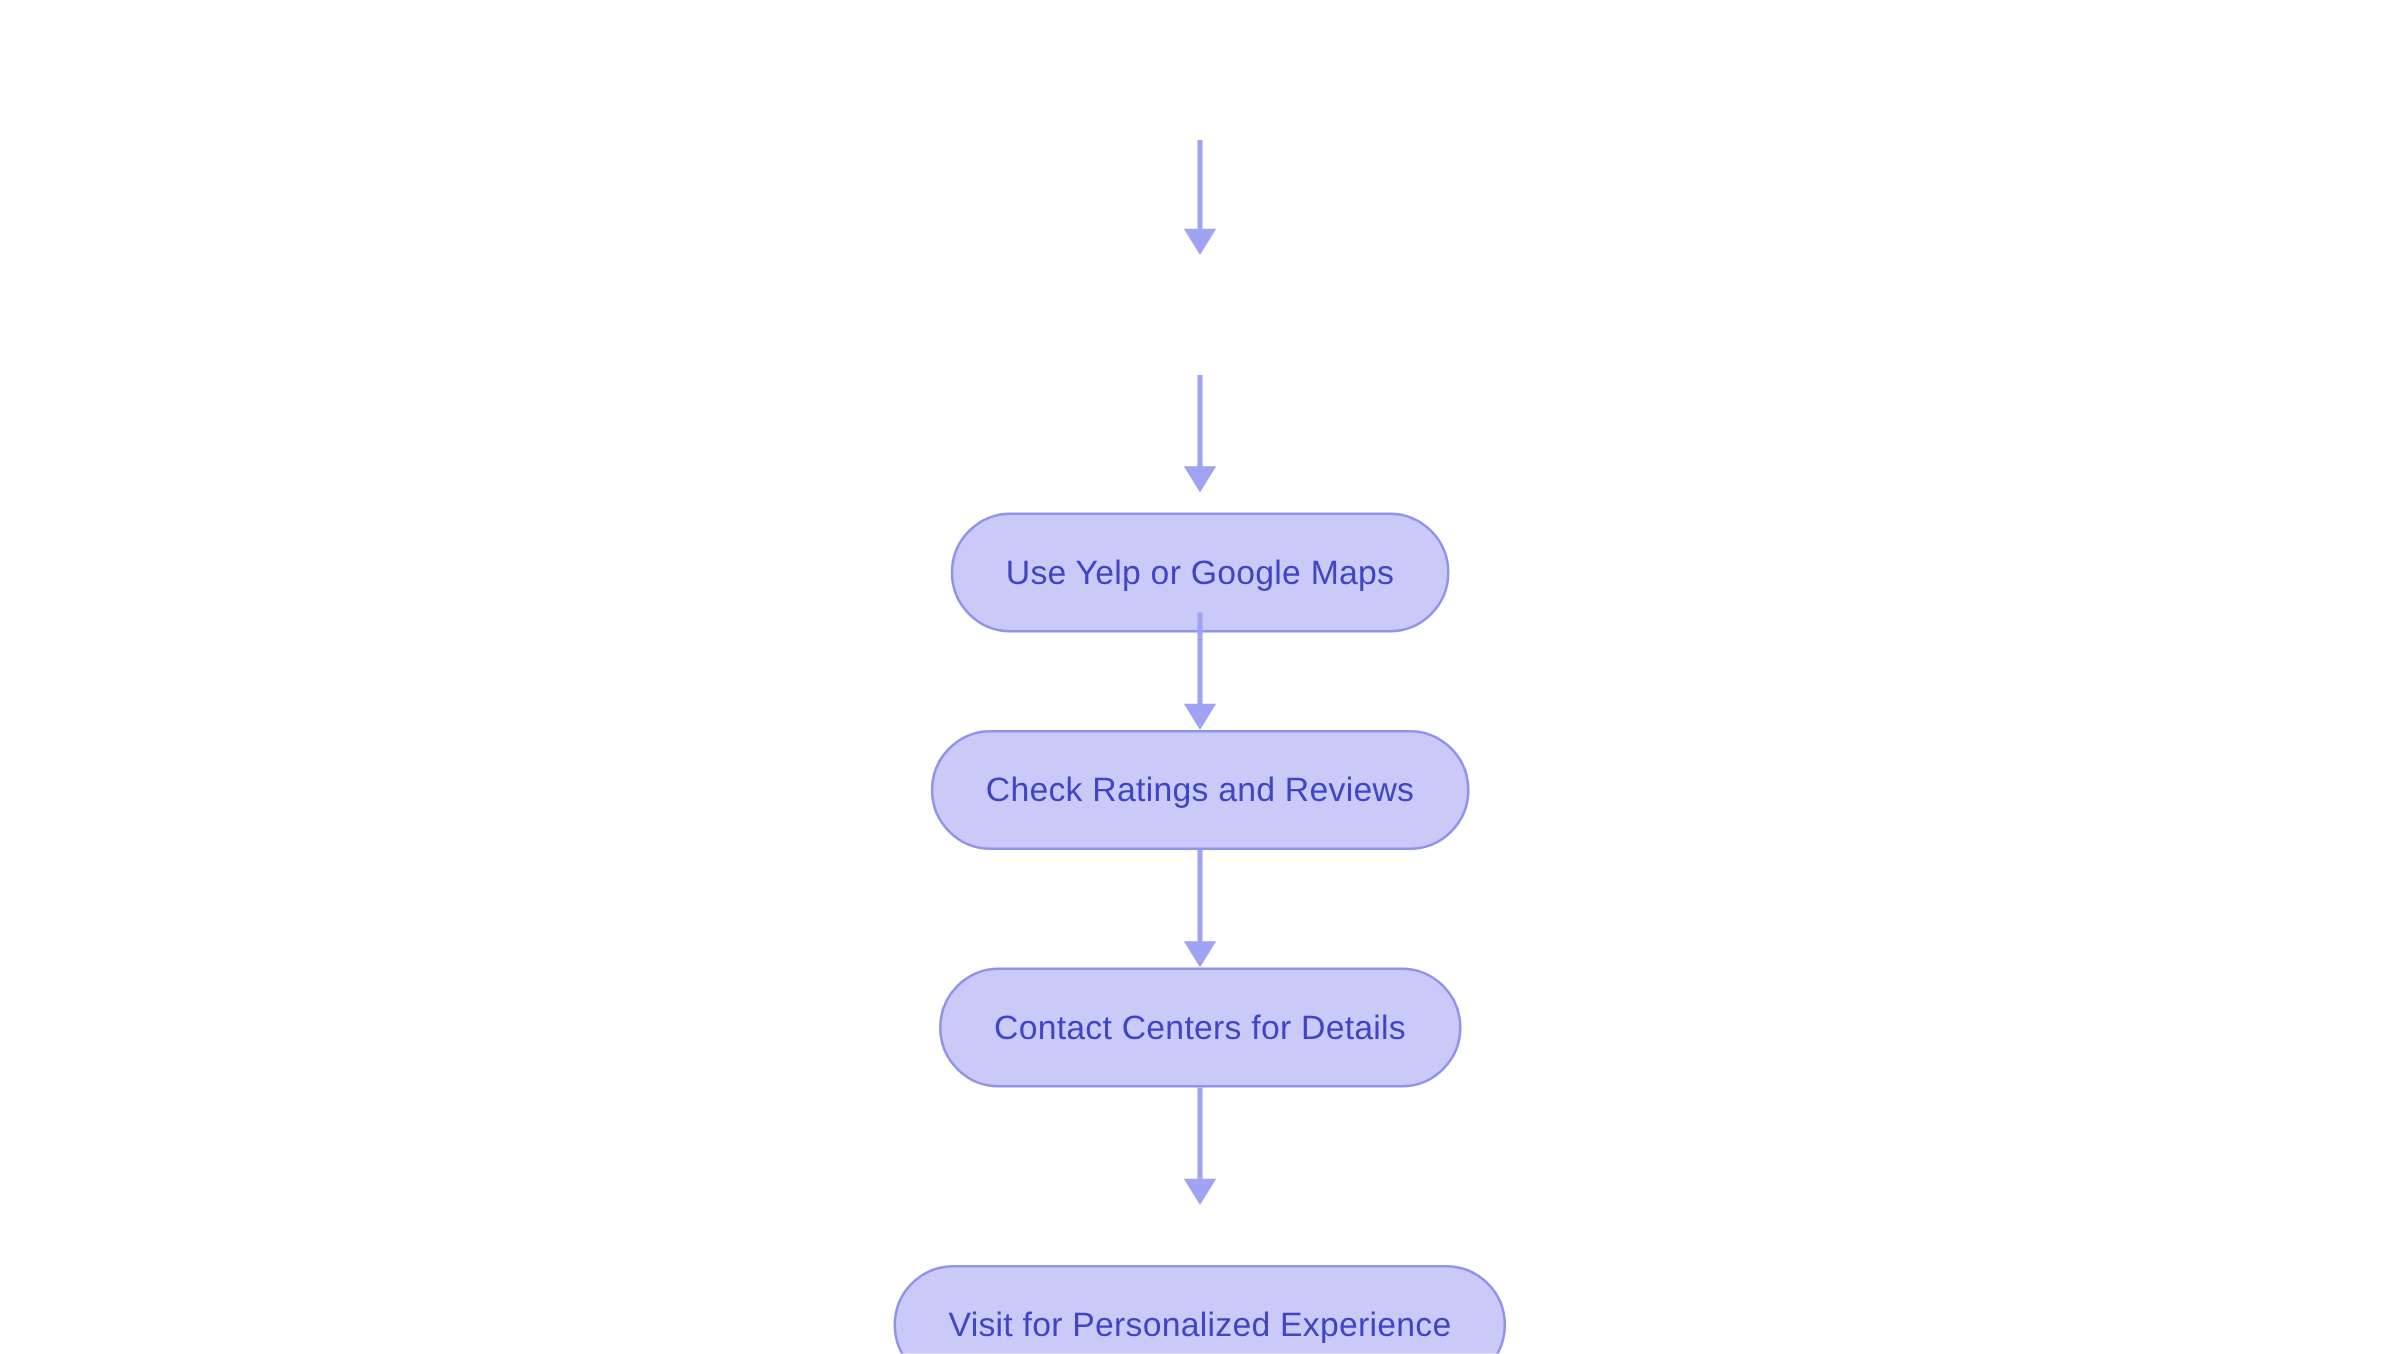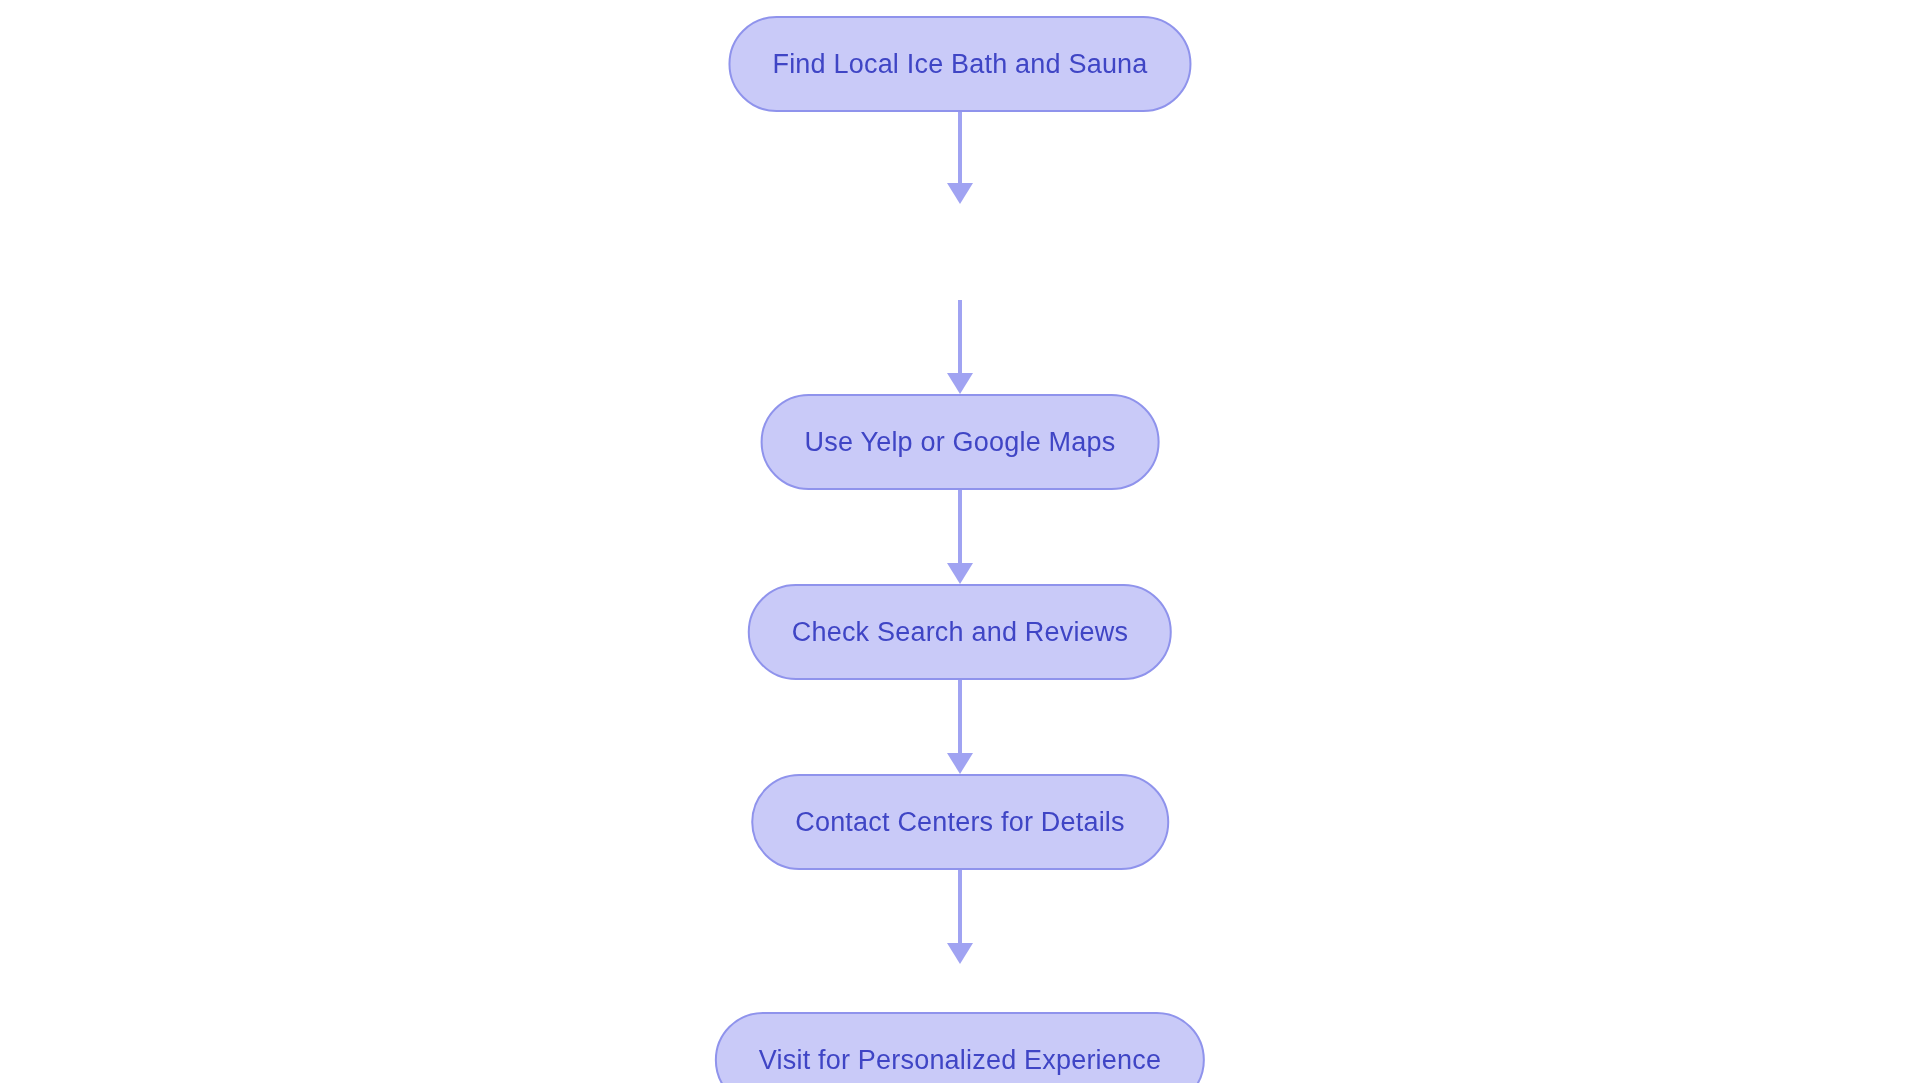--- a/index.html
+++ b/index.html
@@ -28,21 +28,21 @@
     white-space: nowrap;
     background: #c9caf8;
     border: 2px solid #8f93ec;
     border-radius: 48px;
     color: #3f45c5;
     font-size: 27px;
     letter-spacing: 0.2px;
   }
   .node-1 { top: 16px; }
   .node-2 { top: 204px; }
-  .node-3 { top: 394px; }
+  .node-3 { top: 410px; }
   .node-4 { top: 584px; }
   .node-5 { top: 774px; }
   .node-6 { top: 964px; margin-top: 48px; }
 
   .edge {
     position: absolute;
     left: 50%;
     transform: translateX(-50%);
     width: 26px;
   }
@@ -70,23 +70,20 @@
     border-left: 13px solid transparent;
     border-right: 13px solid transparent;
     border-top: 21px solid #a0a3f2;
   }
 </style>
 </head>
 <body>
 
 <div class="canvas">
 
-  <div class="node node-1">
-    <span>Find Local Ice Bath and Sauna</span>
-  </div>
 
   <div class="edge edge-1">
     <div class="line"></div>
     <div class="head"></div>
   </div>
 
 
   <div class="edge edge-2">
     <div class="line"></div>
     <div class="head"></div>
@@ -95,21 +92,21 @@
   <div class="node node-3">
     <span>Use Yelp or Google Maps</span>
   </div>
 
   <div class="edge edge-3">
     <div class="line"></div>
     <div class="head"></div>
   </div>
 
   <div class="node node-4">
-    <span>Check Search and Reviews</span>
+    <span>Check Ratings and Reviews</span>
   </div>
 
   <div class="edge edge-4">
     <div class="line"></div>
     <div class="head"></div>
   </div>
 
   <div class="node node-5">
     <span>Contact Centers for Details</span>
   </div>

